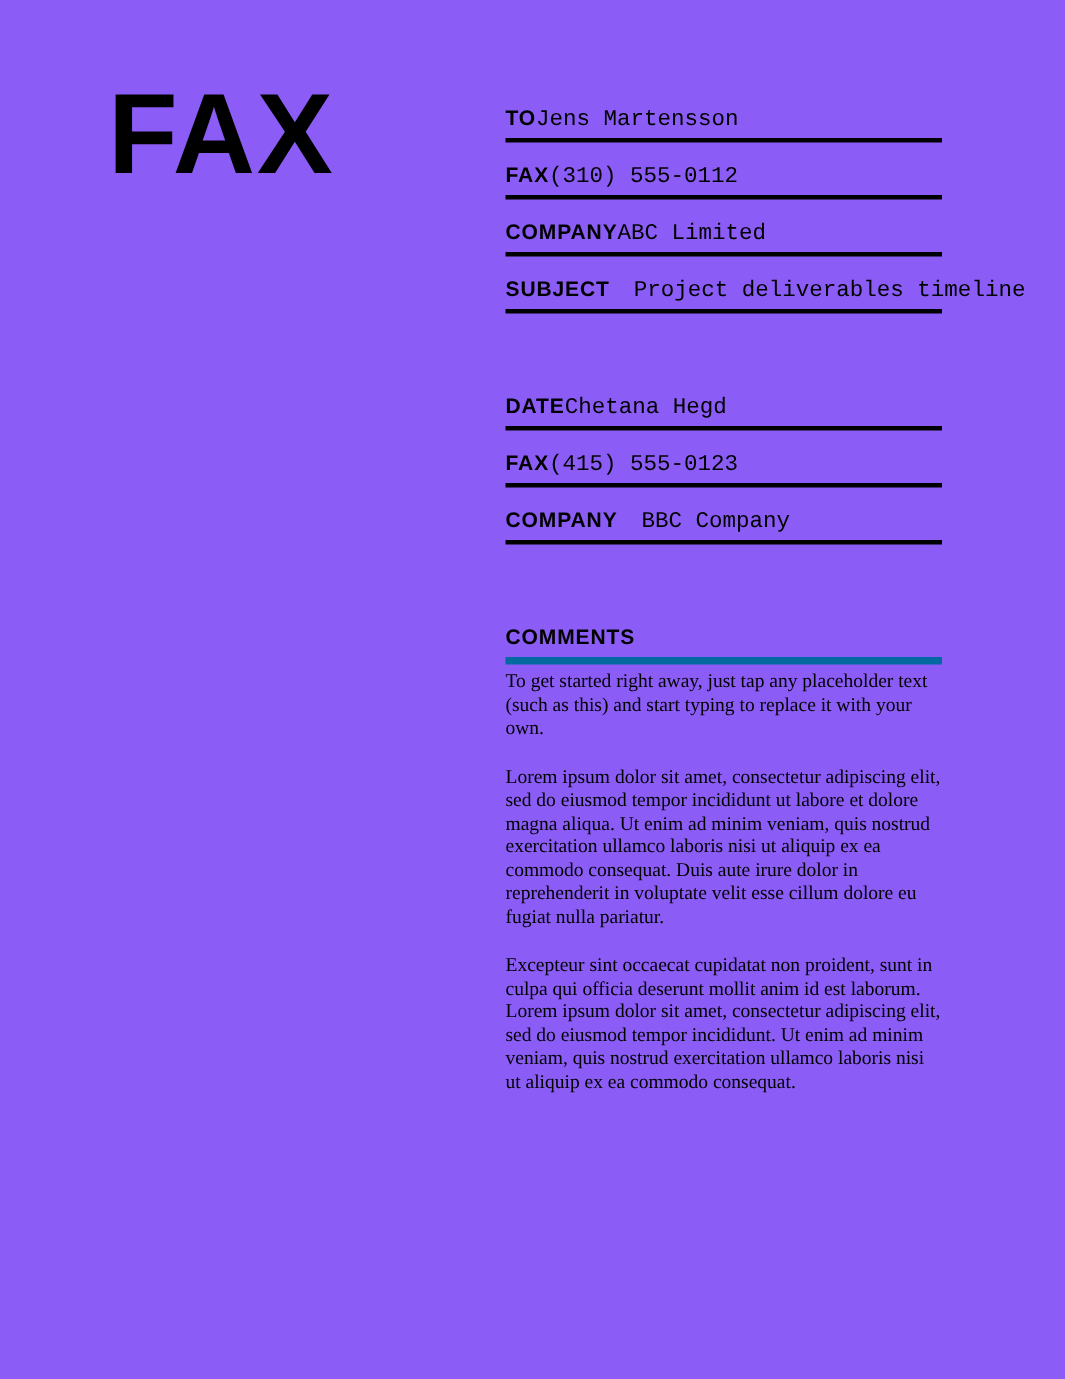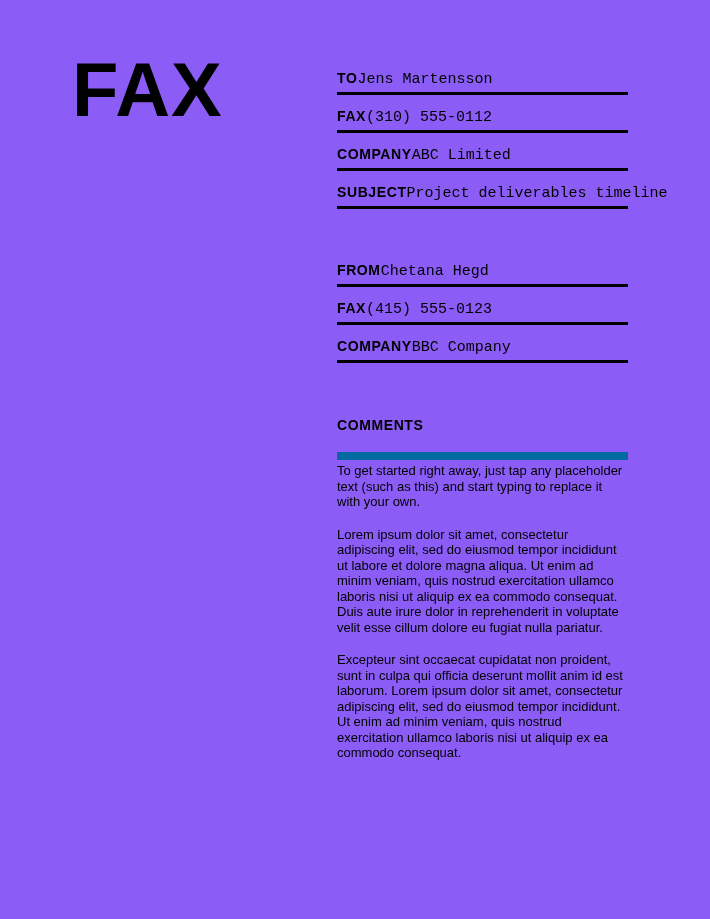--- a/index.html
+++ b/index.html
@@ -34,48 +34,48 @@
   }
   .field-block { width: 100%; }
   .field-block.sender { margin-top: 53px; }
   .field-row {
     display: flex;
     align-items: flex-end;
     border-bottom: 3px solid #000000;
     padding-bottom: 5px;
     margin-bottom: 13px;
   }
-  .field-row:last-child { margin-bottom: 0; }
+  .field-row:last-child { margin-bottom: 0; gap: 16px; }
   .field-label {
     font-size: 14px;
     font-weight: 700;
     letter-spacing: 0.6px;
     line-height: 17px;
     white-space: nowrap;
   }
   .field-value {
     font-size: 15px;
     font-weight: 400;
     line-height: 15px;
     text-align: right;
     white-space: nowrap;
     font-family: Liberation Mono, monospace;
   }
   .comments-section { margin-top: 53px; }
   .comments-header {
-    border-bottom: 8px solid #0369a1;
-    padding-bottom: 18px;
+    border-bottom: 5px solid #0369a1;
+    padding-bottom: 4px;
   }
   .comments-label {
     font-size: 14px;
     font-weight: 700;
     letter-spacing: 0.6px;
     line-height: 17px;
   }
-  .comments-body { padding-top: 3px; }
+  .comments-body { padding-top: 3px; font-family: Liberation Serif, serif; }
   .comments-body p {
     font-size: 13px;
     line-height: 15.5px;
     margin-bottom: 17px;
     color: #000000;
   }
 </style>
 </head>
 <body>
 
@@ -99,21 +99,21 @@
         <span class="field-value">ABC Limited</span>
       </div>
       <div class="field-row">
         <span class="field-label">SUBJECT</span>
         <span class="field-value">Project deliverables timeline</span>
       </div>
     </div>
 
     <div class="field-block sender">
       <div class="field-row">
-        <span class="field-label">FROM</span>
+        <span class="field-label">DATE</span>
         <span class="field-value">Chetana Hegd</span>
       </div>
       <div class="field-row">
         <span class="field-label">FAX</span>
         <span class="field-value">(415) 555-0123</span>
       </div>
       <div class="field-row">
         <span class="field-label">COMPANY</span>
         <span class="field-value">BBC Company</span>
       </div>

